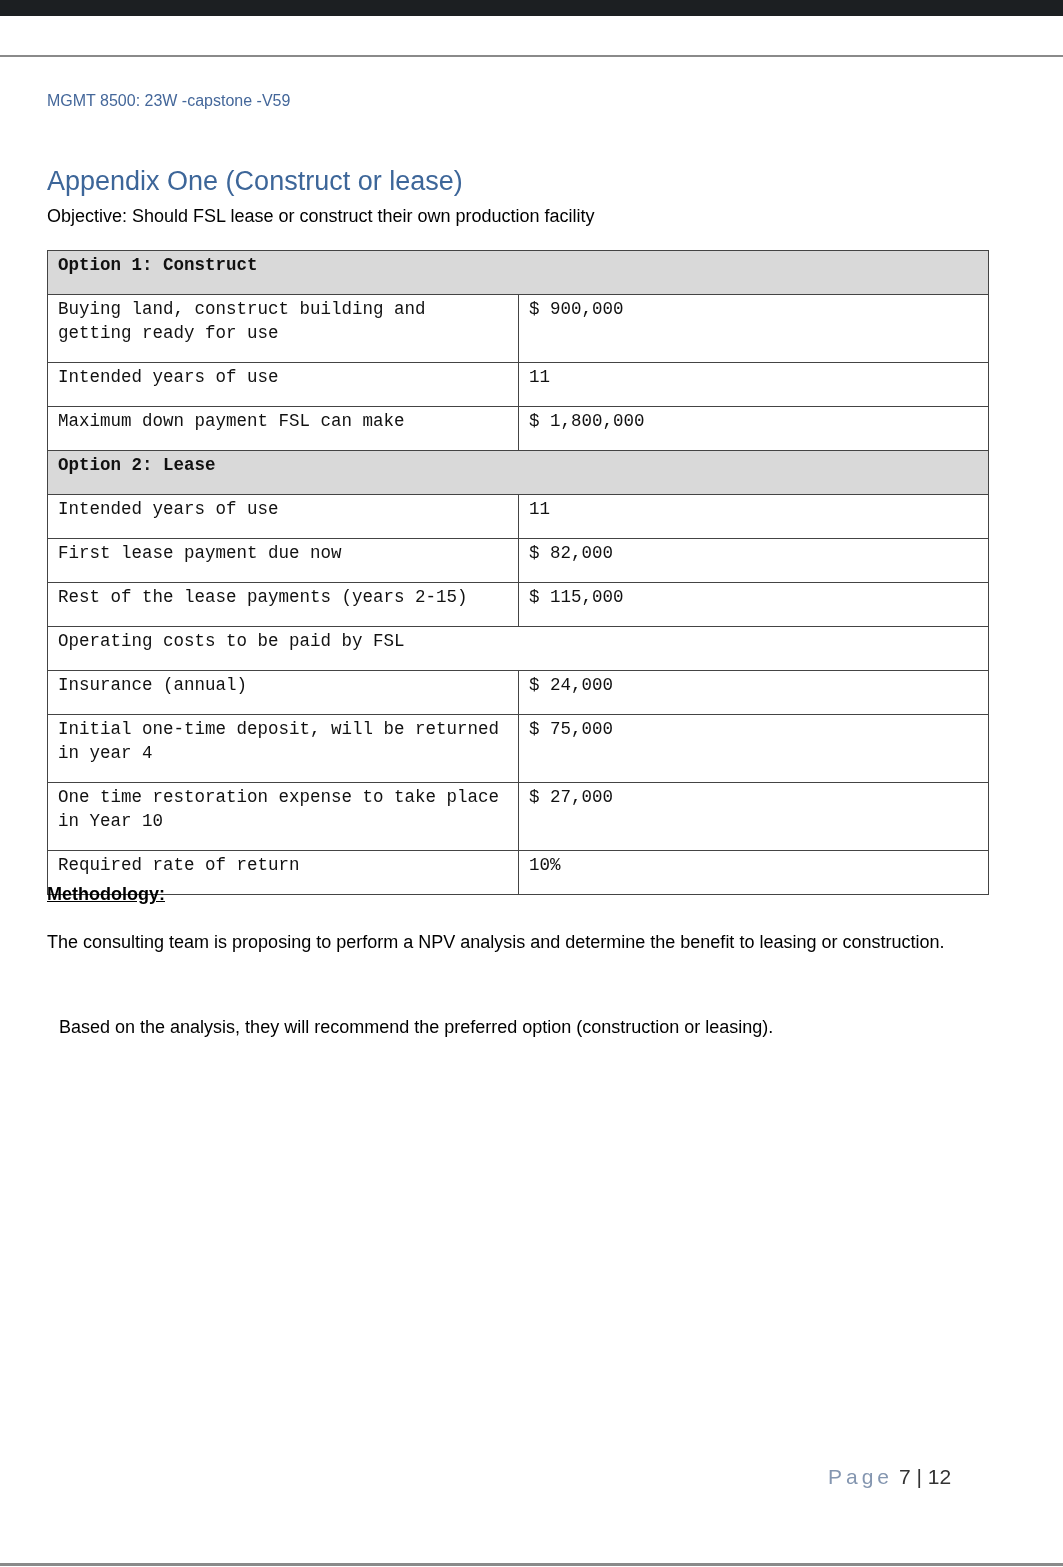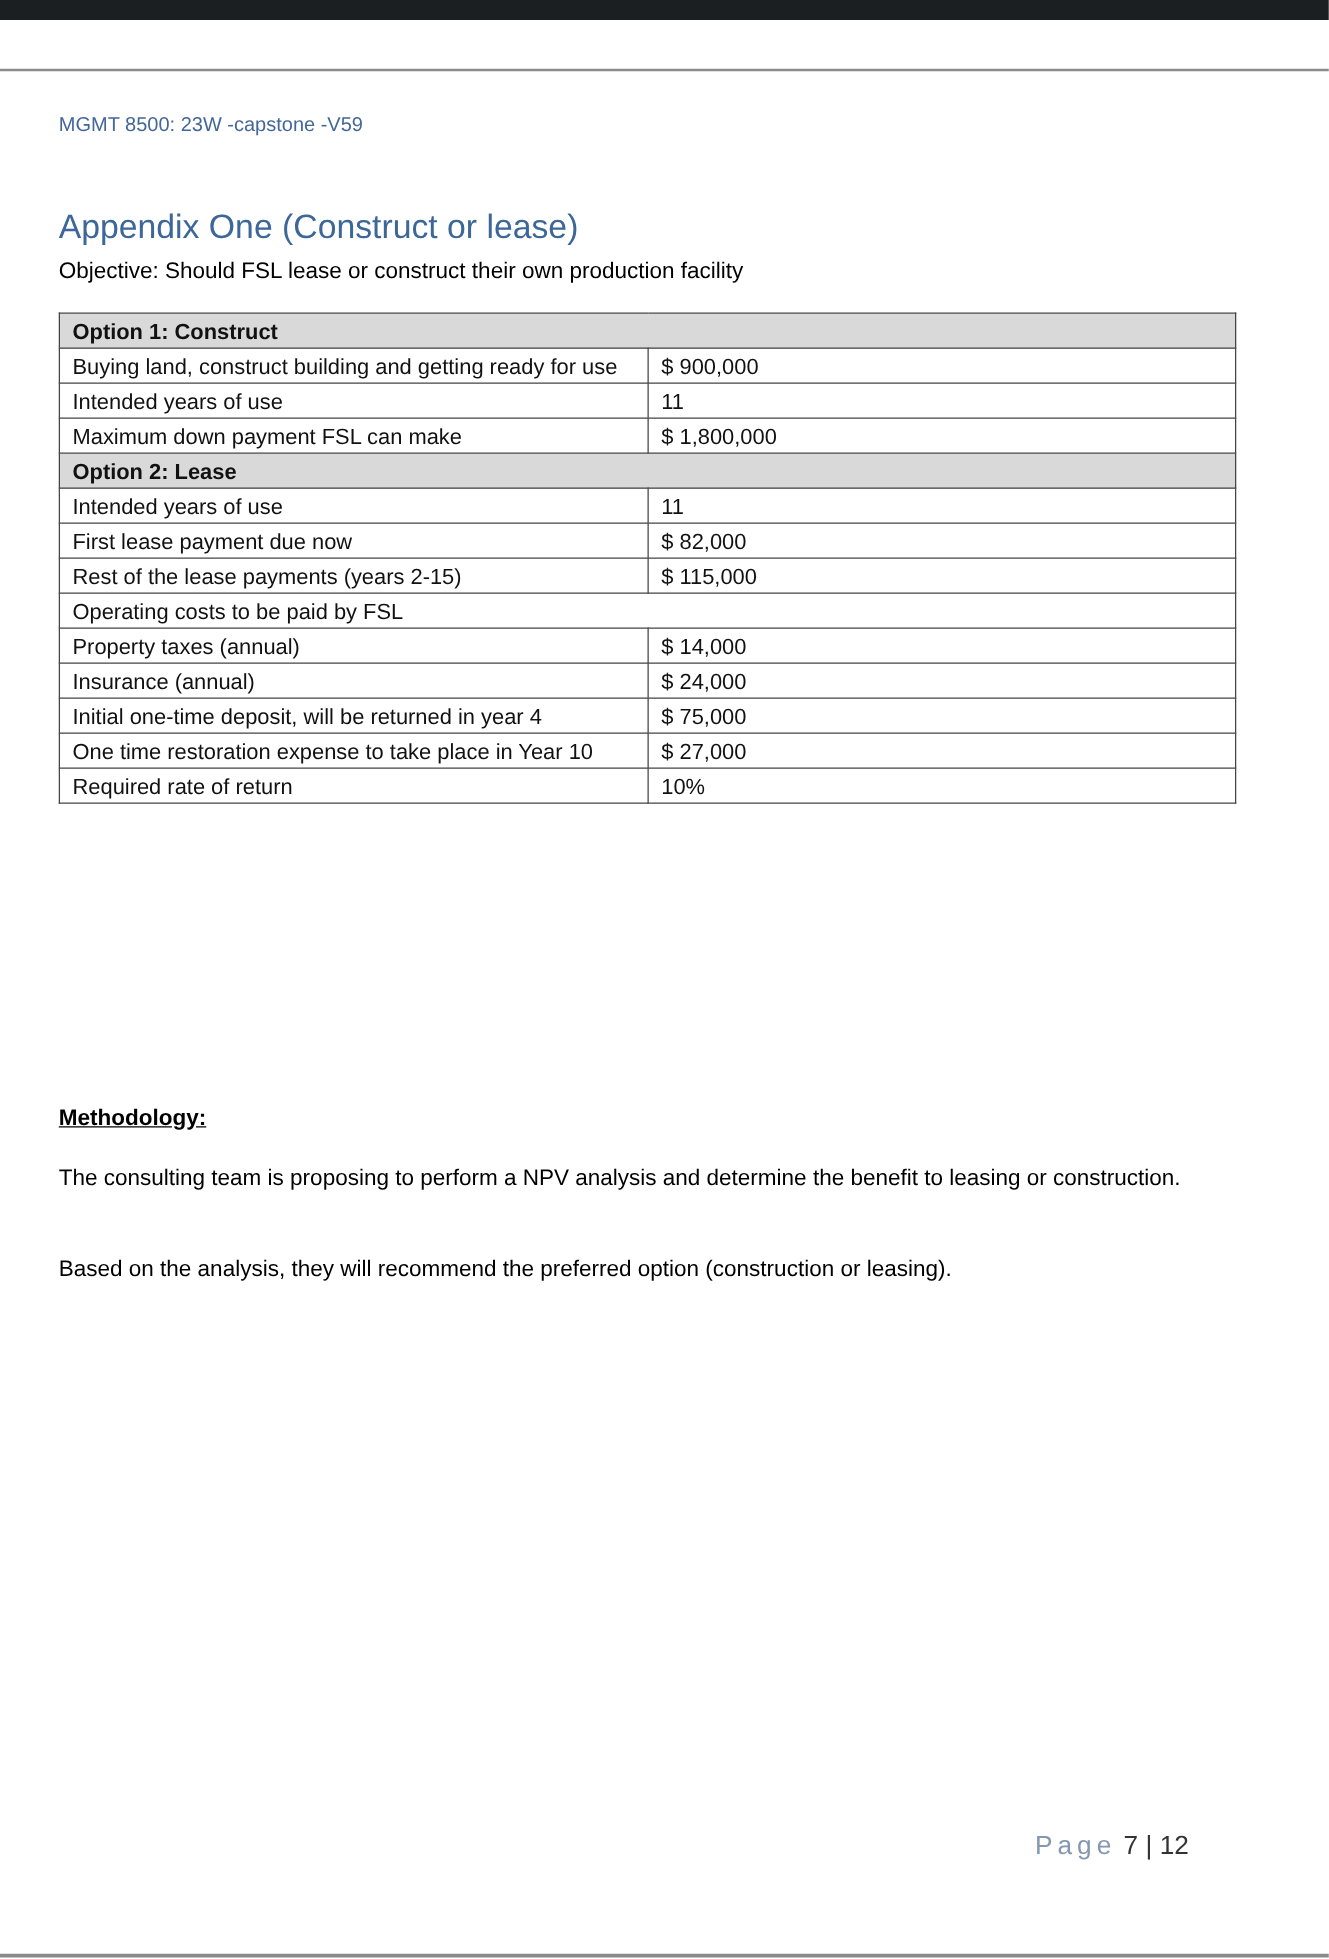--- a/index.html
+++ b/index.html
@@ -13,21 +13,21 @@
   .rule-top { position: absolute; left: 0; top: 55px; width: 1063px; height: 2px; background: #8a8a8a; }
   .rule-bottom { position: absolute; left: 0; top: 1563px; width: 1063px; height: 3px; background: #8a8a8a; }
   .header { position: absolute; left: 47px; top: 92px; font-size: 16px; color: #44679a; }
   .title { position: absolute; left: 47px; top: 166px; font-size: 27px; color: #3d6699; font-weight: normal; margin: 0; }
   .objective { position: absolute; left: 47px; top: 206px; font-size: 18px; color: #000; }
   table.data {
     position: absolute; left: 47px; top: 250px; width: 942px;
     border-collapse: collapse; font-size: 17.5px; color: #111;
   }
   table.data td {
-    border: 1.5px solid #444; padding: 2px 10px 1px 10px; line-height: 24px; vertical-align: top;
+    border: 1.5px solid #444; padding: 2px 10px 17px 10px; line-height: 24px; vertical-align: top; font-family: Liberation Mono, monospace;
   }
   table.data td.label { width: 450px; }
   tr.section td { background: #d9d9d9; font-weight: bold; }
   .method-title { position: absolute; left: 47px; top: 884px; font-size: 18px; font-weight: bold; text-decoration: underline; }
   .para1 { position: absolute; left: 47px; top: 928px; width: 930px; font-size: 18px; line-height: 29px; }
   .para2 { position: absolute; left: 47px; top: 1002px; width: 930px; font-size: 18px; line-height: 26px; }
   .footer { position: absolute; left: 828px; top: 1465px; font-size: 21px; color: #333; }
   .footer .page-word { color: #8496b0; letter-spacing: 4px; }
 </style>
 </head>
@@ -70,45 +70,41 @@
       <td>$ 82,000</td>
     </tr>
     <tr>
       <td class="label">Rest of the lease payments (years 2-15)</td>
       <td>$ 115,000</td>
     </tr>
     <tr>
       <td colspan="2">Operating costs to be paid by FSL</td>
     </tr>
     <tr>
-      <td class="label">Property taxes (annual)</td>
-      <td>$ 14,000</td>
-    </tr>
-    <tr>
       <td class="label">Insurance (annual)</td>
       <td>$ 24,000</td>
     </tr>
     <tr>
       <td class="label">Initial one-time deposit, will be returned in year 4</td>
       <td>$ 75,000</td>
     </tr>
     <tr>
       <td class="label">One time restoration expense to take place in Year 10</td>
       <td>$ 27,000</td>
     </tr>
     <tr>
       <td class="label">Required rate of return</td>
       <td>10%</td>
     </tr>
   </tbody>
 </table>
 
 <div class="method-title">Methodology:</div>
 <p class="para1" style="margin:0">The consulting team is proposing to perform a NPV analysis and determine the benefit to leasing or construction.</p>
-<p class="para2" style="margin:0">Based on the analysis, they will recommend the preferred option (construction or leasing).</p>
+<p class="para2" style="margin:12px">Based on the analysis, they will recommend the preferred option (construction or leasing).</p>
 
 <div class="footer">
   <span class="page-word">Page</span>
   <span>7</span>
   <span>|</span>
   <span>12</span>
 </div>
 
 <div class="rule-bottom"></div>
 

